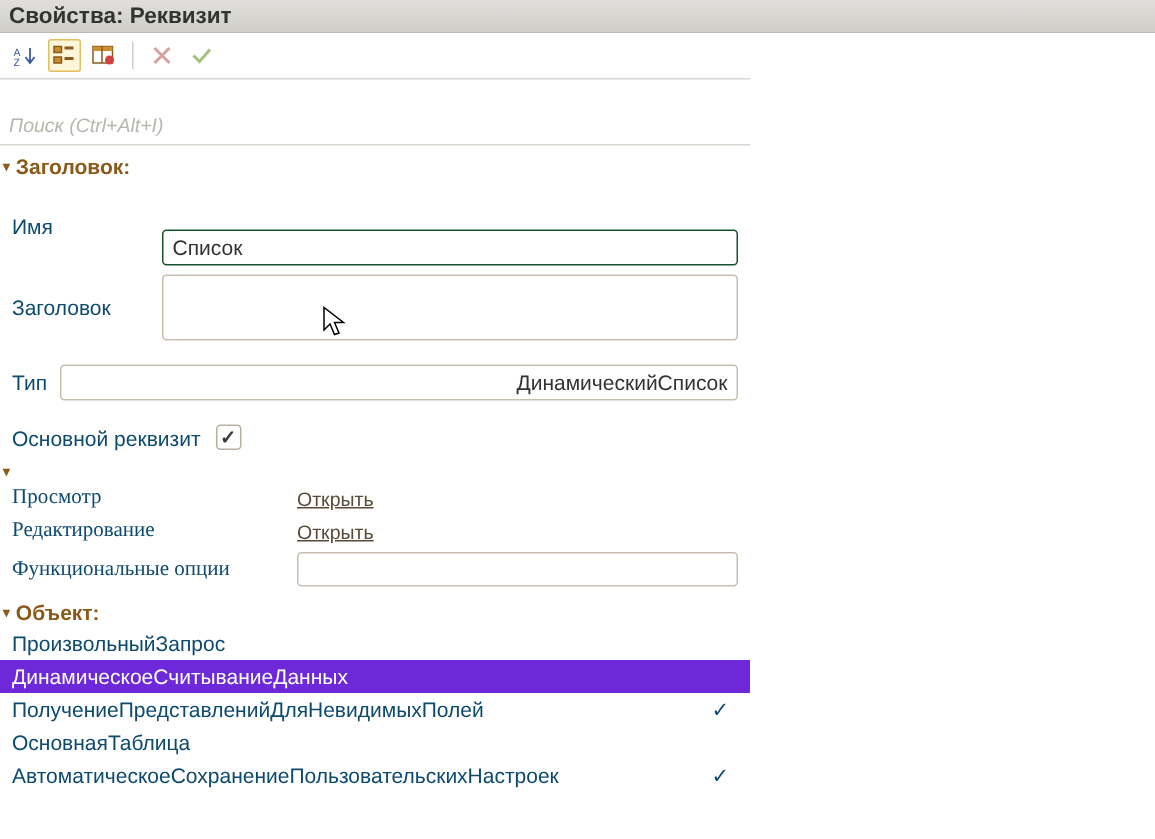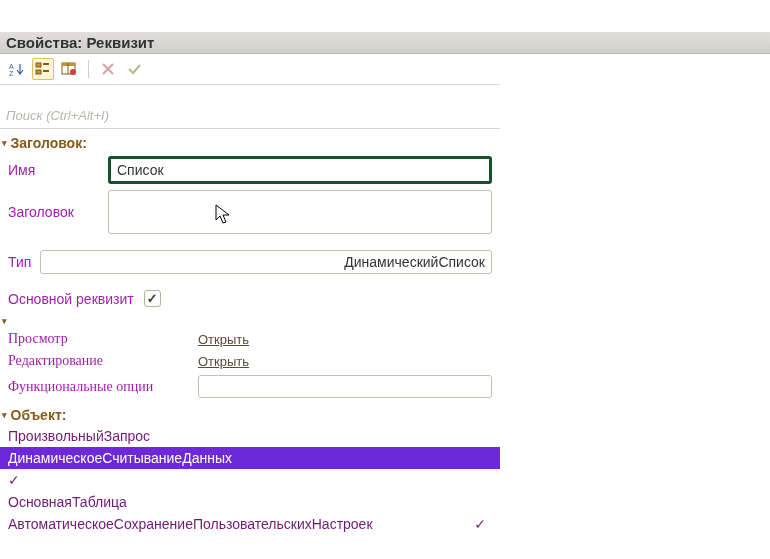--- a/index.html
+++ b/index.html
@@ -10,21 +10,20 @@
     background: #fff;
     width: 770px;
   }
   .titlebar {
     background: linear-gradient(#e0dfdb, #cfcec9);
     border-bottom: 1px solid #b8b7b2;
     font-size: 15px;
     font-weight: bold;
     padding: 2px 6px;
     color: #333;
-    margin-top: 32px;
   }
   .toolbar {
     display: flex;
     align-items: center;
     gap: 4px;
     padding: 4px 6px;
     border-bottom: 1px solid #d8d6d0;
     background: #fff;
     width: 500px;
   }
@@ -73,32 +72,33 @@
     color: #8a5a1a;
     font-size: 14px;
   }
   .section-header .arrow { font-size: 9px; color: #8a5a1a; }
   .row {
     display: flex;
     align-items: center;
     padding: 3px 8px;
   }
   .row .lbl {
-    color: #a21caf;
+    color: #0c4a6e;
     font-size: 14px;
   }
   .lbl-col-1 { width: 100px; }
   .field-name {
     flex: 1;
-    border: 3px solid #14532d;
+    border: 1px solid #14532d;
     border-radius: 3px;
     background: #fff;
     padding: 3px 6px;
     font-size: 14px;
     color: #333;
+    margin-top: 29px;
   }
   .field-title {
     flex: 1;
     min-height: 44px;
     border: 1px solid #c8beb0;
     border-radius: 3px;
     background: #fff;
     padding: 3px 6px;
     font-size: 14px;
     resize: none;
@@ -142,21 +142,21 @@
     border-radius: 3px;
     background: #fff;
     padding: 3px 6px;
     font-size: 13px;
   }
   .obj-row {
     display: flex;
     align-items: center;
     padding: 3px 8px;
     font-size: 14px;
-    color: #701a75;
+    color: #0c4a6e;
   }
   .obj-row .olbl { flex: 1; }
   .obj-row.selected {
     background: #6d28d9;
     color: #fff;
   }
   .obj-row .chk { margin-right: 6px; }
   .cursor {
     position: absolute;
     top: 204px;
@@ -270,20 +270,21 @@
 
   <div class="obj-row">
     <span class="olbl">ПроизвольныйЗапрос</span>
     <span class="chk"></span>
   </div>
   <div class="obj-row selected">
     <span class="olbl">ДинамическоеСчитываниеДанных</span>
     <span class="chk" style="background:#fff;color:#333"></span>
   </div>
   <div class="obj-row">
+    <span class="olbl">ПолучениеПредставленийДляНевидимыхПолей</span>
     <span class="chk">✓</span>
   </div>
   <div class="obj-row">
     <span class="olbl">ОсновнаяТаблица</span>
     <span class="chk"></span>
   </div>
   <div class="obj-row">
     <span class="olbl">АвтоматическоеСохранениеПользовательскихНастроек</span>
     <span class="chk">✓</span>
   </div>

